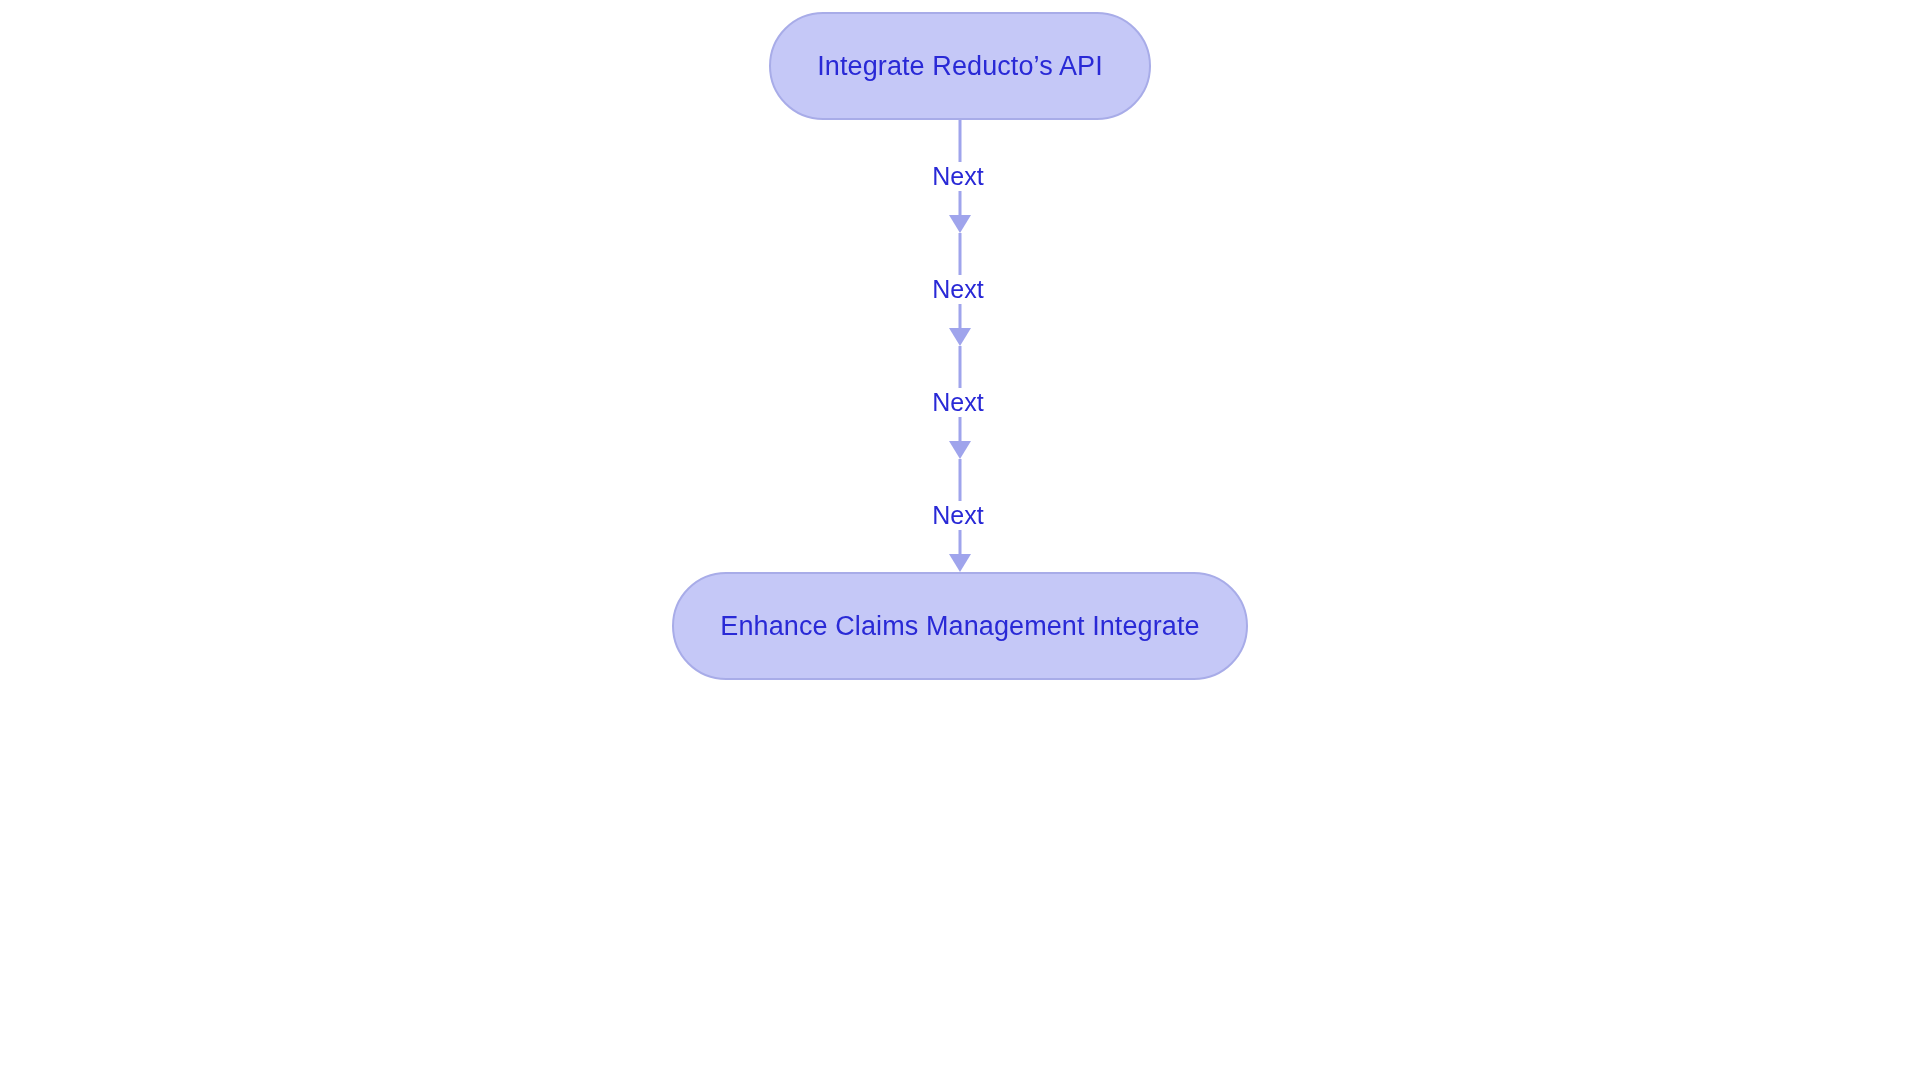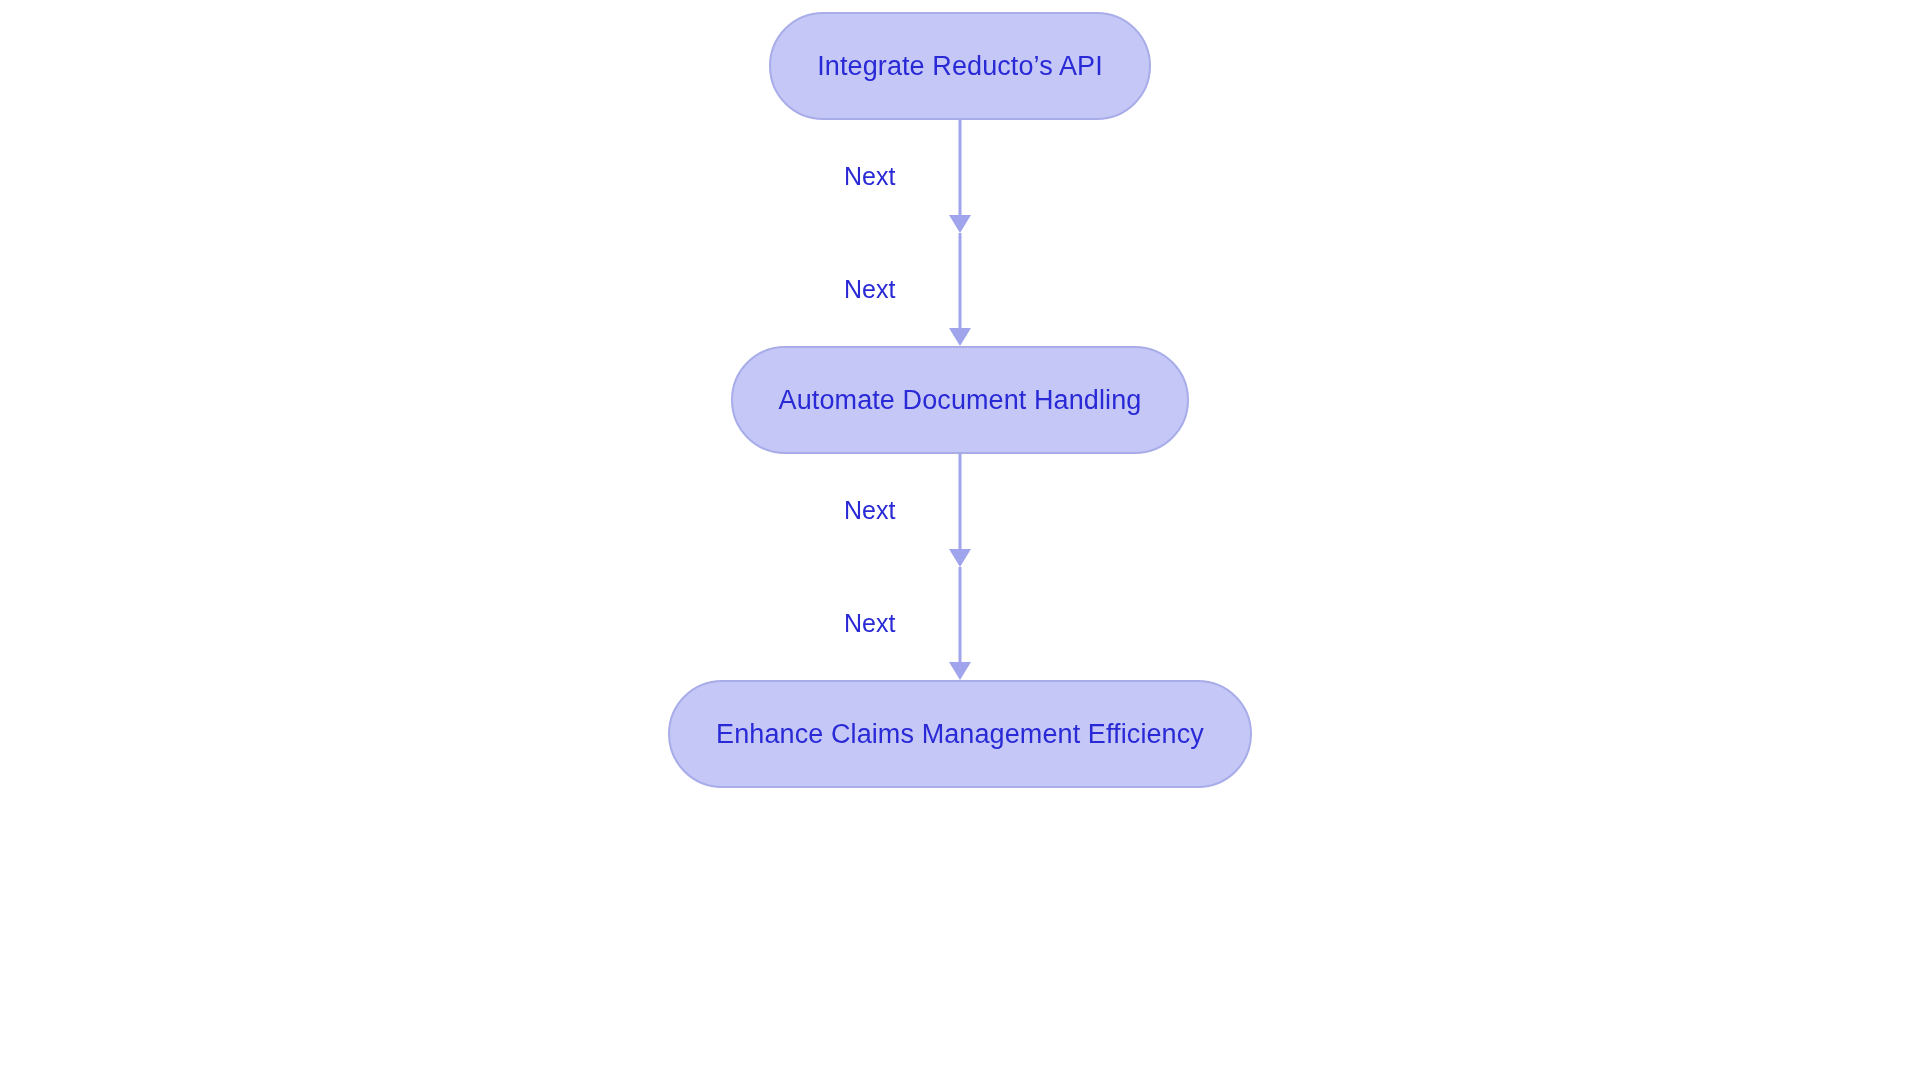--- a/index.html
+++ b/index.html
@@ -61,20 +61,21 @@
   }
 
   
   .edge {
     position: relative;
     width: 240px;
     height: 113px;
     flex: 0 0 auto;
     display: flex;
     align-items: center;
+    justify-content: center;
   }
   .edge-line {
     position: absolute;
     left: 50%;
     top: 0;
     transform: translateX(-50%);
     width: 3px;
     height: 95px;
     background: #9fa4ec;
   }
@@ -118,35 +119,32 @@
       <span class="edge-label">Next</span>
     </div>
 
 
     <div class="edge">
       <span class="edge-line"></span>
       <span class="edge-arrow"></span>
       <span class="edge-label">Next</span>
     </div>
 
-    <div class="node">
-      <span class="node-label">Automate Document Handling</span>
-    </div>
 
     <div class="edge">
       <span class="edge-line"></span>
       <span class="edge-arrow"></span>
       <span class="edge-label">Next</span>
     </div>
 
 
     <div class="edge">
       <span class="edge-line"></span>
       <span class="edge-arrow"></span>
       <span class="edge-label">Next</span>
     </div>
 
     <div class="node">
-      <span class="node-label">Enhance Claims Management Efficiency</span>
+      <span class="node-label">Enhance Claims Management Integrate</span>
     </div>
 
   </div>
 </div>
 
 </body></html>

